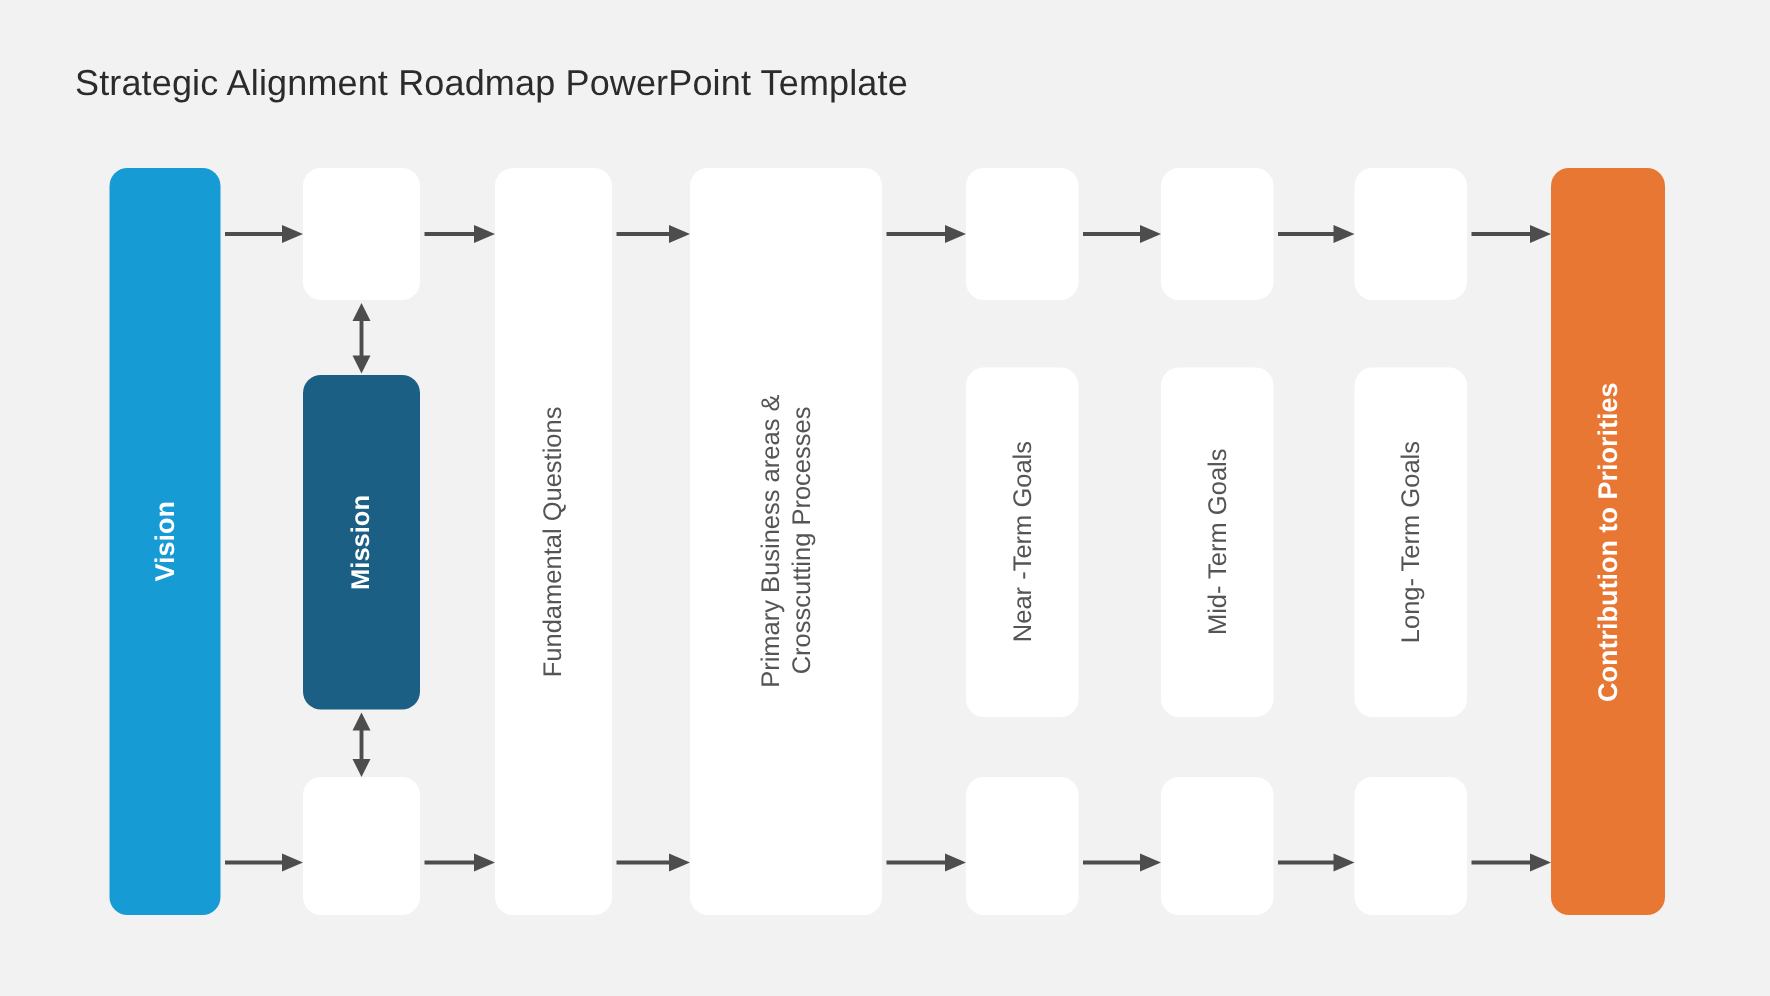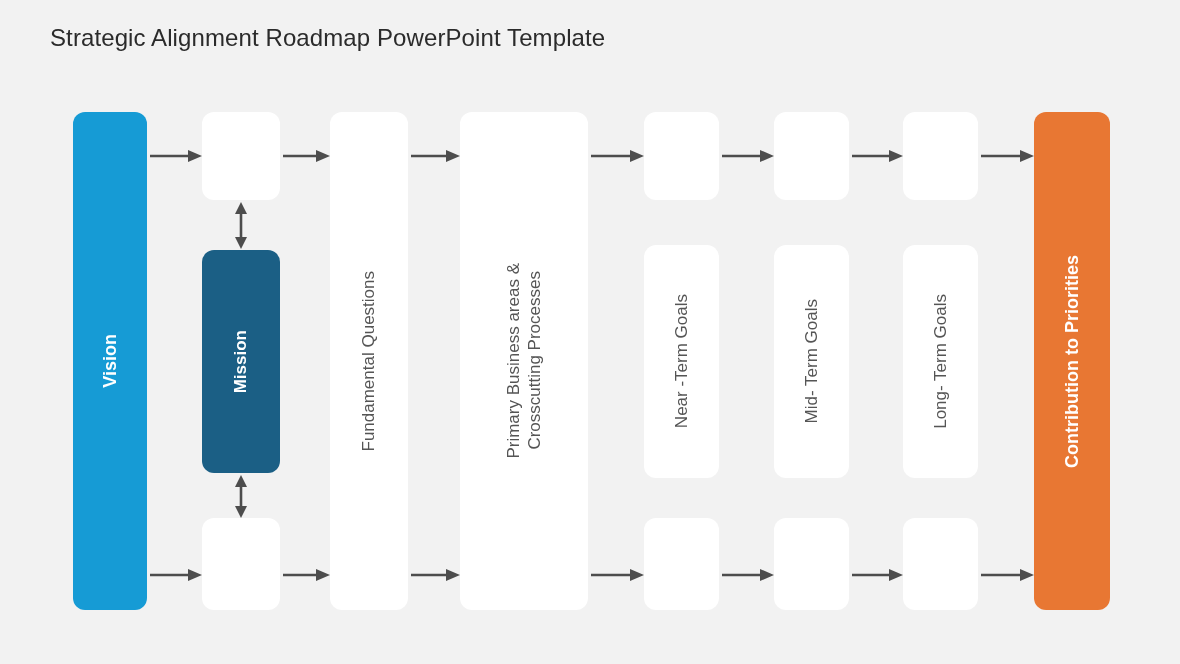--- a/index.html
+++ b/index.html
@@ -17,21 +17,21 @@
   #canvas {
     position: absolute;
     left: 0; top: 0;
     width: 1180px;
     height: 664px;
     background: #f2f2f2;
   }
   #page-title {
     position: absolute;
     left: 50px;
-    top: 24px;
+    top: 42px;
     font-size: 24px;
     font-weight: 400;
     color: #2b2b2b;
     letter-spacing: 0.1px;
     white-space: nowrap;
   }
   .node {
     position: absolute;
     box-sizing: border-box;
     border-radius: 12px;

